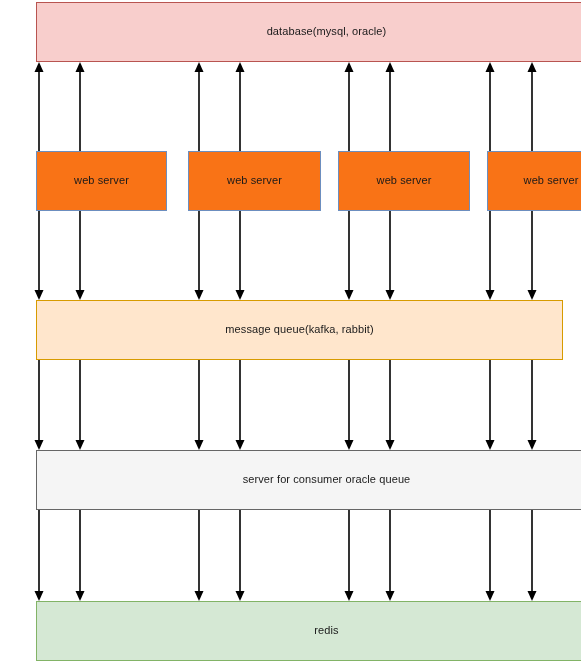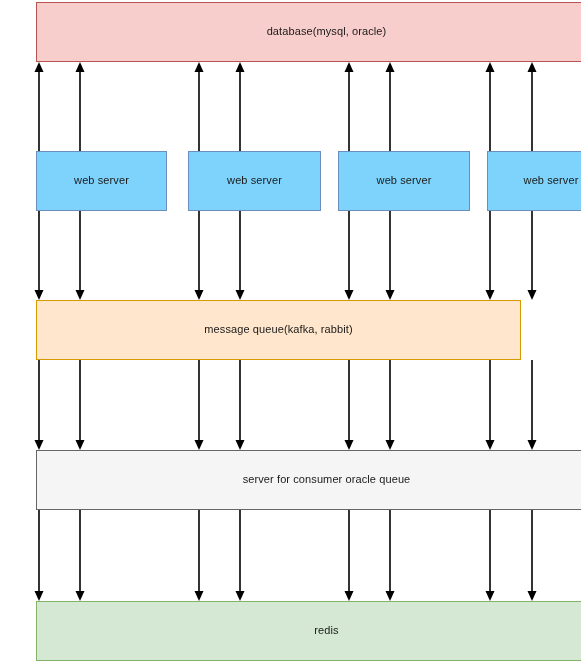--- a/index.html
+++ b/index.html
@@ -42,31 +42,31 @@
     left: 0px;
     top: 2px;
     width: 581px;
     height: 60px;
     background: #f8cecc;
     border: 1px solid #b85450;
   }
   .node-webserver {
     top: 151px;
     height: 60px;
-    background: #7dd3fc;
+    background: #f97316;
     border: 1px solid #6c8ebf;
   }
   .node-webserver-0 { left: 0px;   width: 131px; }
   .node-webserver-1 { left: 152px; width: 133px; }
   .node-webserver-2 { left: 302px; width: 132px; }
   .node-webserver-3 { left: 451px; width: 128px; }
   .node-mq {
     left: 0px;
     top: 300px;
-    width: 485px;
+    width: 527px;
     height: 60px;
     background: #ffe6cc;
     border: 1px solid #d79b00;
   }
   .node-consumer {
     left: 0px;
     top: 450px;
     width: 581px;
     height: 60px;
     background: #f5f5f5;

